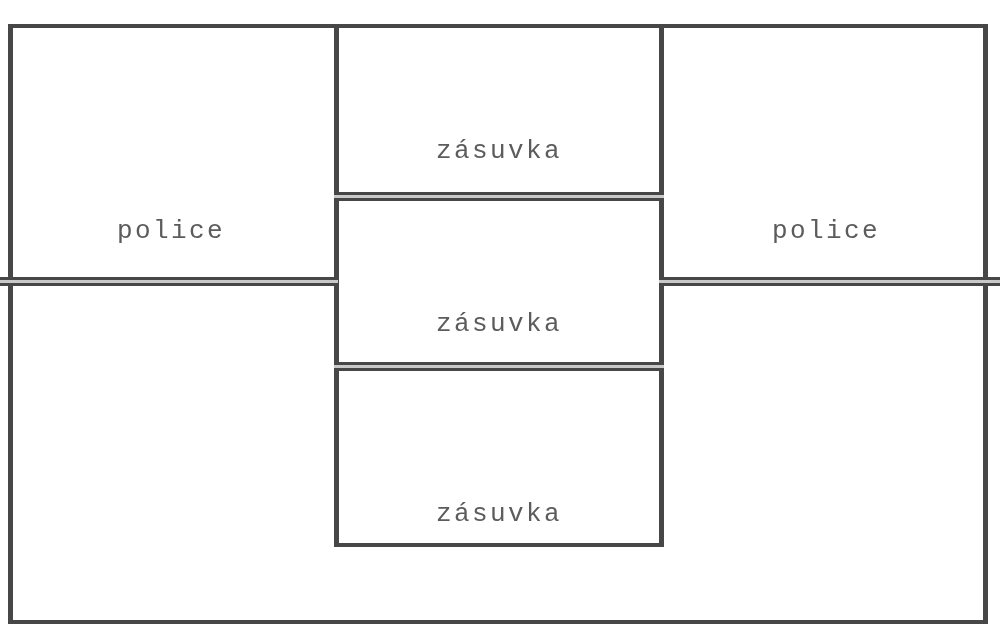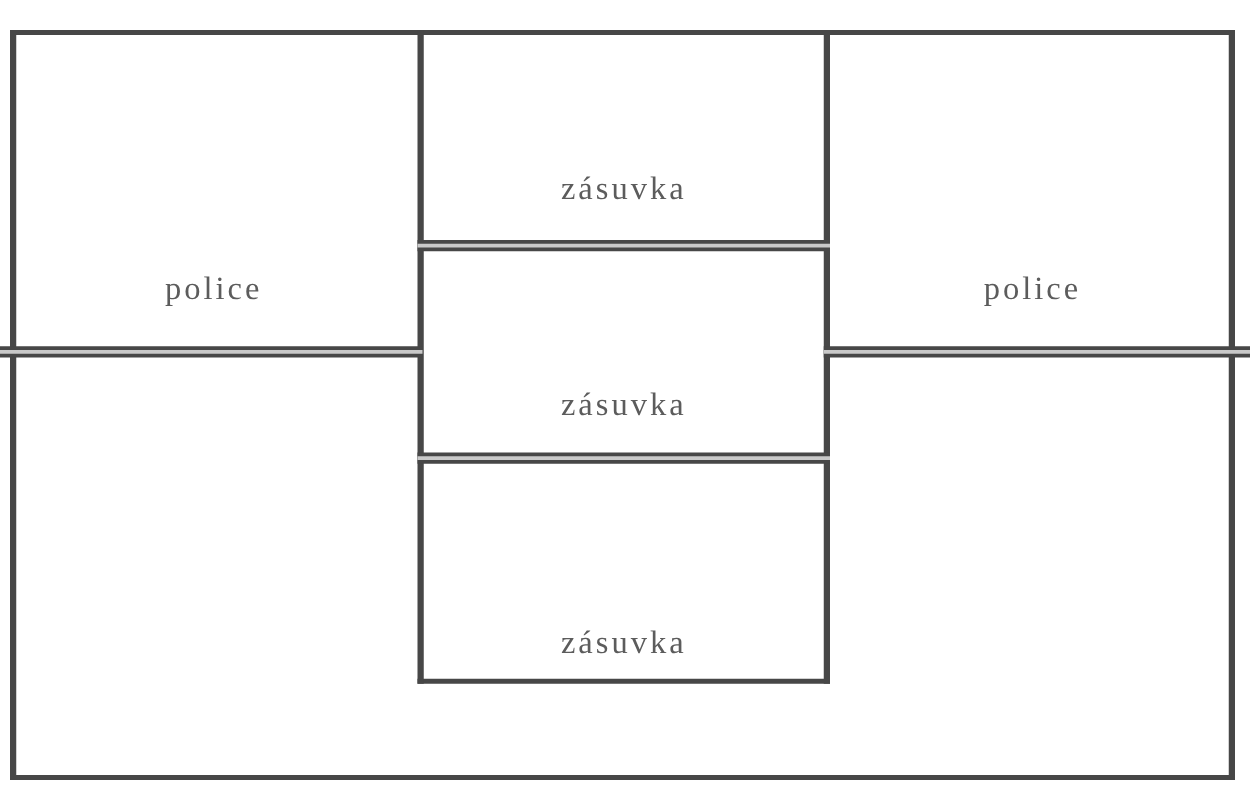--- a/index.html
+++ b/index.html
@@ -73,21 +73,21 @@
   
   .label {
     position: absolute;
     color: #5c5c5c;
     font-size: 26px;
     letter-spacing: 2.4px;
     font-weight: 400;
     white-space: nowrap;
     text-align: center;
     line-height: 1;
-    font-family: Liberation Serif, serif;
+    font-family: Liberation Mono, monospace;
   }
   .label-police-left  { left: 8px;   top: 218px; width: 326px; }
   .label-police-right { left: 664px; top: 218px; width: 324px; }
   .label-drawer-1     { left: 339px; top: 138px; width: 320px; }
   .label-drawer-2     { left: 339px; top: 311px; width: 320px; }
   .label-drawer-3     { left: 339px; top: 501px; width: 320px; }
 </style>
 </head>
 <body>
 

